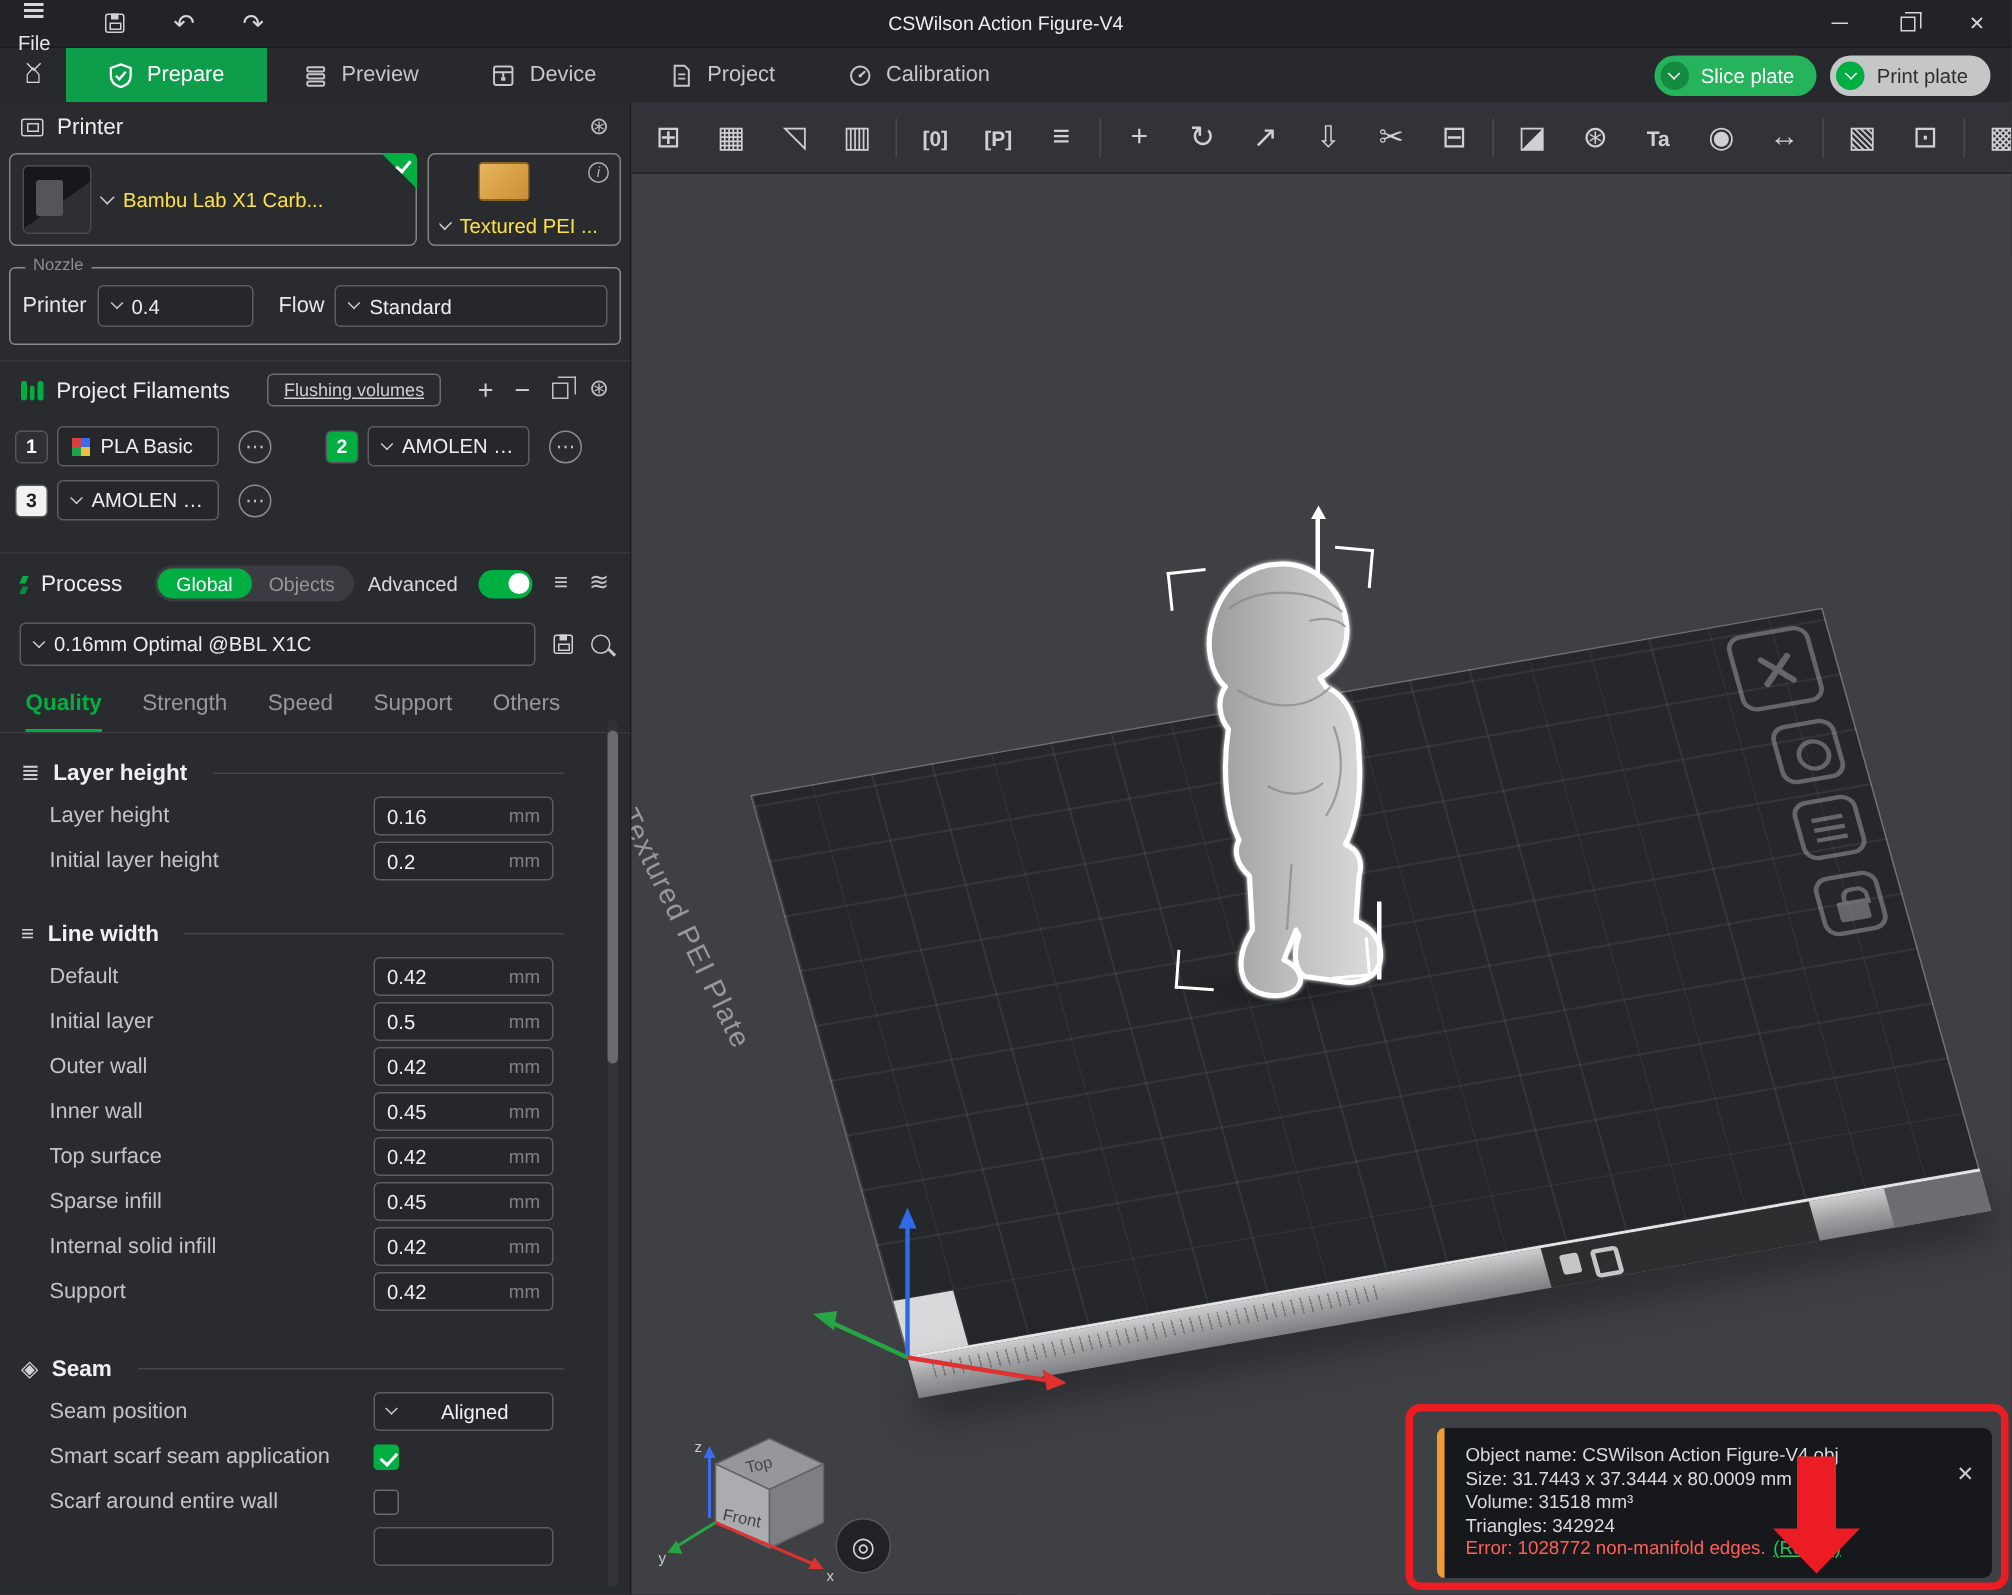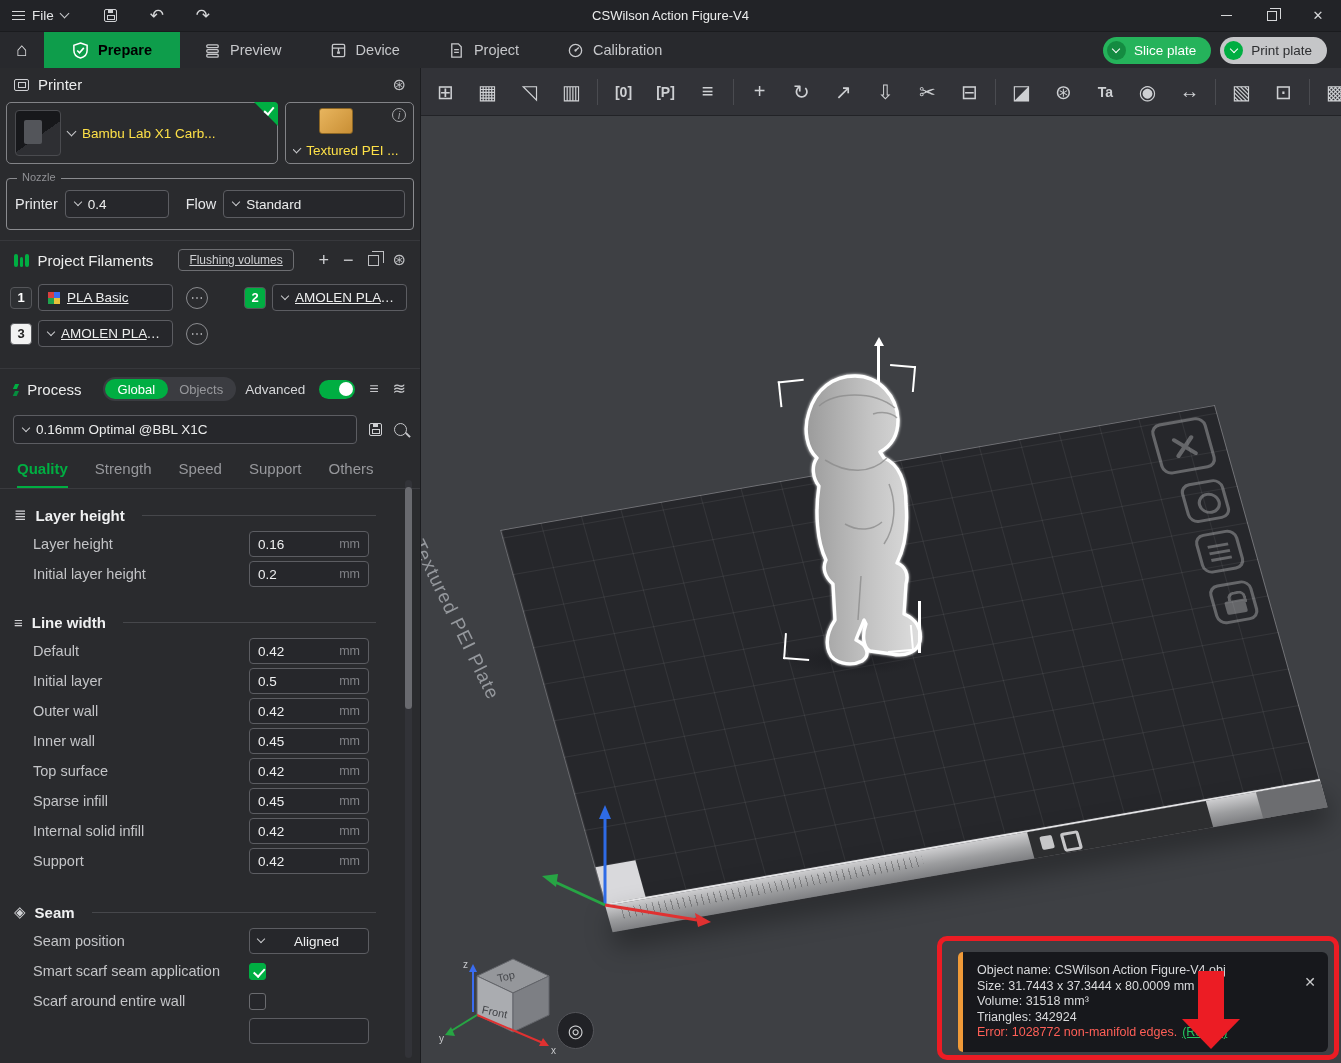--- a/index.html
+++ b/index.html
@@ -1,40 +1,40 @@
 <!DOCTYPE html>
 <html><head>
 <meta charset="utf-8">
 <style>
   * { box-sizing: border-box; margin: 0; padding: 0; }
   html,body { width:1341px; height:1063px; overflow:hidden; }
   body { font-family:"Liberation Sans", sans-serif; background:#2a2b2e; color:#dfe0e2; font-size:14px; }
 
   
   .titlebar { height:32px; background:#222327; border-bottom:1px solid #1a1b1e; display:flex; align-items:center; position:relative; }
-  .menu-file { display:flex; align-items:center; gap:7px; padding:12px 12px; height:100%; cursor:pointer; color:#e3e4e6; font-size:13.5px; }
+  .menu-file { display:flex; align-items:center; gap:7px; padding:0 12px; height:100%; cursor:pointer; color:#e3e4e6; font-size:13.5px;flex-direction:column; }
   .hamburger i { display:block; width:13px; height:1.6px; background:#d6d7d9; margin:2.4px 0; }
   .chev { width:7px; height:7px; border-right:1.6px solid #c9cacd; border-bottom:1.6px solid #c9cacd; transform:rotate(45deg); display:inline-block; margin-top:-4px; flex:none; }
   .tb-btn { width:30px; height:26px; display:flex; align-items:center; justify-content:center; color:#d6d7d9; font-size:17px; margin-left:16px; cursor:pointer; border-radius:4px; }
   .ico-save { width:13px; height:13px; border:1.6px solid #d0d1d4; border-radius:2px; position:relative; display:inline-block; }
   .ico-save::before { content:""; position:absolute; left:2.5px; top:-1px; width:5px; height:4px; background:#d0d1d4; }
   .ico-save::after { content:""; position:absolute; left:2px; bottom:1px; width:6px; height:3px; border:1.2px solid #d0d1d4; }
   .tb-title { position:absolute; left:50%; transform:translateX(-50%); font-size:13px; color:#eceded; }
   .tb-right { margin-left:auto; display:flex; height:100%; }
   .win-btn { width:46px; height:100%; display:flex; align-items:center; justify-content:center; color:#d6d7d9; font-size:13px; cursor:pointer; }
   .ico-min { width:11px; height:1.6px; background:#d6d7d9; display:inline-block; }
   .ico-max { width:10px; height:10px; border:1.4px solid #d6d7d9; position:relative; display:inline-block; }
   .ico-max::before { content:""; position:absolute; left:2px; top:-4px; width:10px; height:10px; border:1.4px solid #d6d7d9; border-left:none; border-bottom:none; }
 
   
   .tabbar { height:36px; background:#28292d; display:flex; align-items:stretch; }
   .home-btn { width:44px; display:flex; align-items:center; justify-content:center; font-size:19px; color:#d8d9db; cursor:pointer; }
   .tab { display:flex; align-items:center; gap:9px; padding:0 24px; color:#c6c7ca; font-size:14.5px; cursor:pointer; }
   .tab svg { flex:none; }
-  .tab.active { background:#0e9d4b; color:#000000; font-weight:bold; padding:15px 28px; }
+  .tab.active { background:#0e9d4b; color:#ffffff; font-weight:normal; padding:15px 28px; }
   .tb-spacer { flex:1; }
   .pill-big { border-radius:14px; height:27px; display:flex; align-items:center; gap:8px; padding:0 15px 0 4px; font-size:13.5px; cursor:pointer; align-self:center; }
   .slice-btn { background:#25b35b; color:#fff; margin-right:9px; }
   .print-btn { background:#c5c6c8; color:#2e2f31; margin-right:14px; }
   .drop-circle { width:19px; height:19px; border-radius:50%; display:flex; align-items:center; justify-content:center; flex:none; }
   .slice-btn .drop-circle { background:#148b41; }
   .print-btn .drop-circle { background:#00ae42; }
   .drop-circle .chev { width:6px; height:6px; border-color:#fff; margin-top:-2px; }
 
   
@@ -78,21 +78,21 @@
   .w108 { width:104px; flex:none; }
   .flex1 { flex:1; }
 
   .hr { height:1px; background:#37383c; margin:10px 0 0 0; }
 
   .pill-btn { border:1px solid #6d6e72; border-radius:4px; font-size:12px; color:#cfd0d3; padding:3px 10px; margin-left:16px; cursor:pointer; white-space:nowrap;text-decoration:underline; }
 
   .f-rows { padding:8px 8px 2px 10px; }
   .f-row { display:flex; align-items:center; gap:6px; margin-bottom:9px; }
   .f-badge { width:22px; height:22px; border-radius:4px; border:1px solid #55565a; display:flex; align-items:center; justify-content:center; font-size:13px; font-weight:bold; cursor:pointer; flex:none; }
-  .f-field { width:135px; height:27px; flex:none;text-decoration:underline; }
+  .f-field { width:108px; height:27px; flex:none; }
   .fname { overflow:hidden; text-overflow:ellipsis; }
   .f-edit { width:22px; height:22px; border-radius:50%; border:1.4px solid #8a8b8f; color:#c2c3c6; display:flex; align-items:center; justify-content:center; font-size:13px; margin:0 10px 0 7px; cursor:pointer; flex:none; }
   .brand { display:inline-grid; grid-template-columns:6px 6px; grid-template-rows:6px 6px; flex:none; }
   .brand i:nth-child(1){background:#d64040;} .brand i:nth-child(2){background:#3a6cf0;}
   .brand i:nth-child(3){background:#1fa24d;} .brand i:nth-child(4){background:#e8c23a;}
   .ml { margin-left:20px; }
 
   .scope { display:flex; background:#3b3c41; border-radius:14px; padding:2px; margin-left:12px; font-size:13px; cursor:pointer; }
   .scope .on { background:#00ae42; color:#fff; border-radius:12px; padding:2.5px 13px; }
   .scope .off { color:#97989c; padding:2.5px 11px; }

